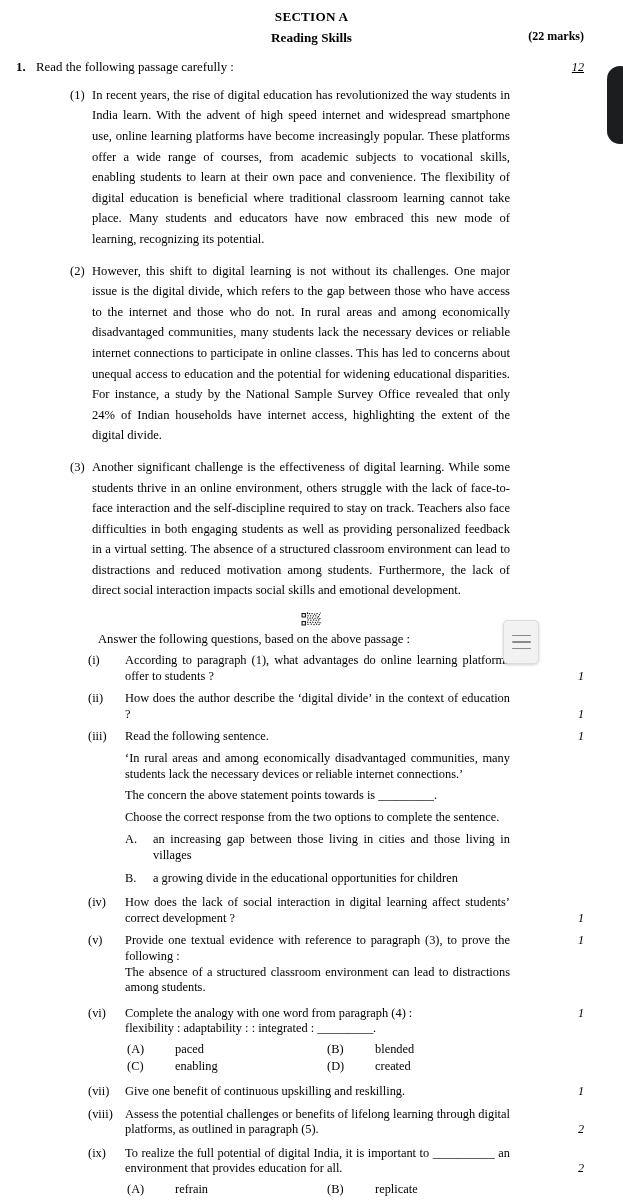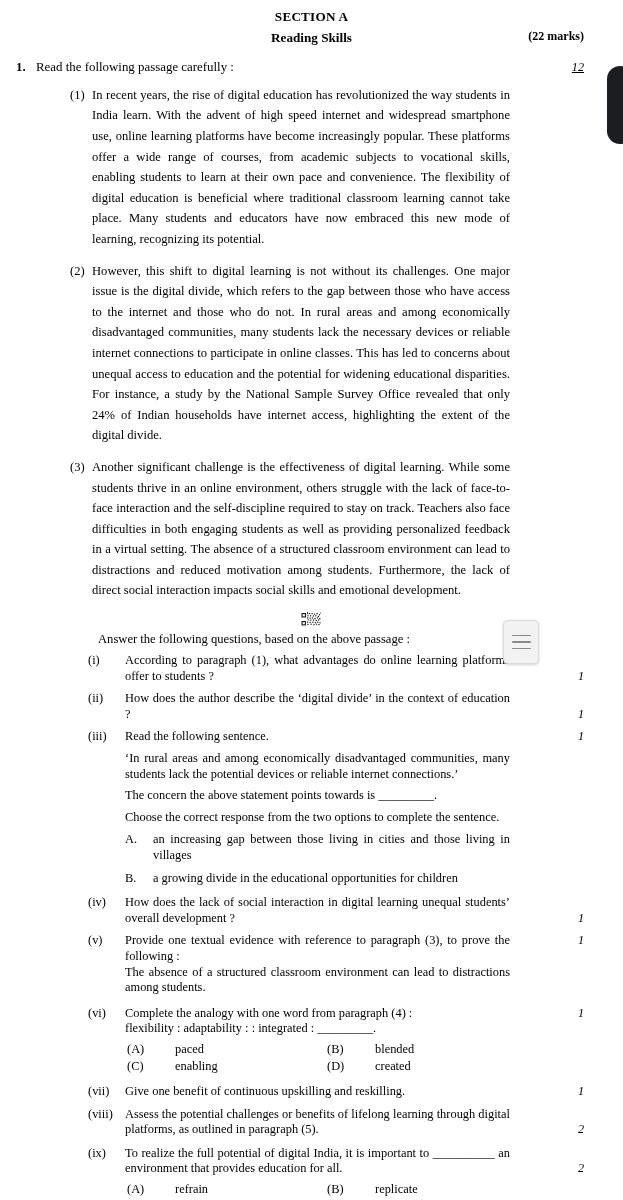--- a/index.html
+++ b/index.html
@@ -281,36 +281,36 @@
   <div class="qitem">
     <span class="rn">(ii)</span>
     <span class="body">How does the author describe the ‘digital divide’ in the context of education ?</span>
     <span class="mk" style="top:15.6px">1</span>
   </div>
 
   <div class="qitem">
     <span class="rn">(iii)</span>
     <span class="body">Read the following sentence.</span>
     <span class="mk" style="top:0px">1</span>
-    <span class="sub quote" style="margin-top:6px">‘In rural areas and among economically disadvantaged communities, many students lack the potential devices or reliable   internet connections.’</span>
+    <span class="sub quote" style="margin-top:6px">‘In rural areas and among economically disadvantaged communities, many students lack the necessary devices or reliable   internet connections.’</span>
     <span class="sub">The concern the above statement points towards is _________.</span>
     <span class="sub">Choose the correct response from the two options to complete the sentence.</span>
     <div class="optAB">
       <span class="lab">A.</span>
       <span>an increasing gap between those living in cities and those living in villages</span>
     </div>
     <div class="optAB">
       <span class="lab">B.</span>
       <span>a growing divide in the educational opportunities for children</span>
     </div>
   </div>
 
   <div class="qitem" style="margin-top:9px">
     <span class="rn">(iv)</span>
-    <span class="body">How does the lack of social interaction in digital learning unequal students’ overall development ?</span>
+    <span class="body">How does the lack of social interaction in digital learning affect students’ correct development ?</span>
     <span class="mk" style="top:15.6px">1</span>
   </div>
 
   <div class="qitem">
     <span class="rn">(v)</span>
     <span class="body">Provide one textual evidence with reference to paragraph (3), to prove the following :</span>
     <span class="mk" style="top:0px">1</span>
     <span class="sub tight">The absence of a structured classroom environment can lead to distractions among students.</span>
   </div>
 

